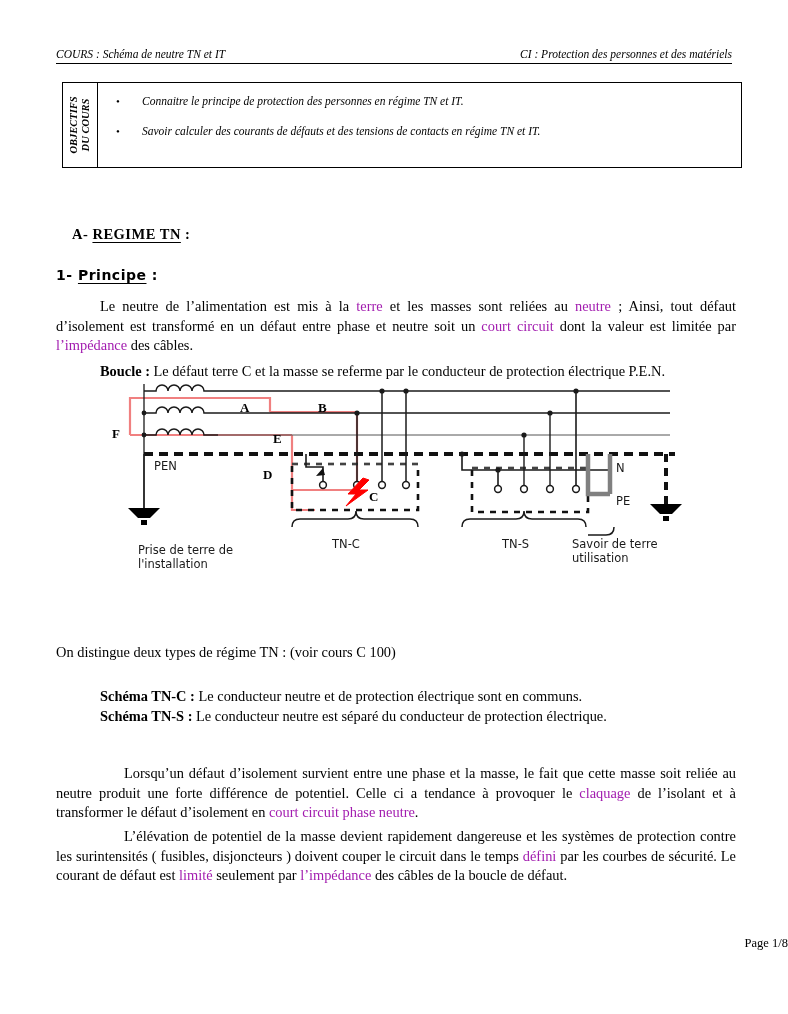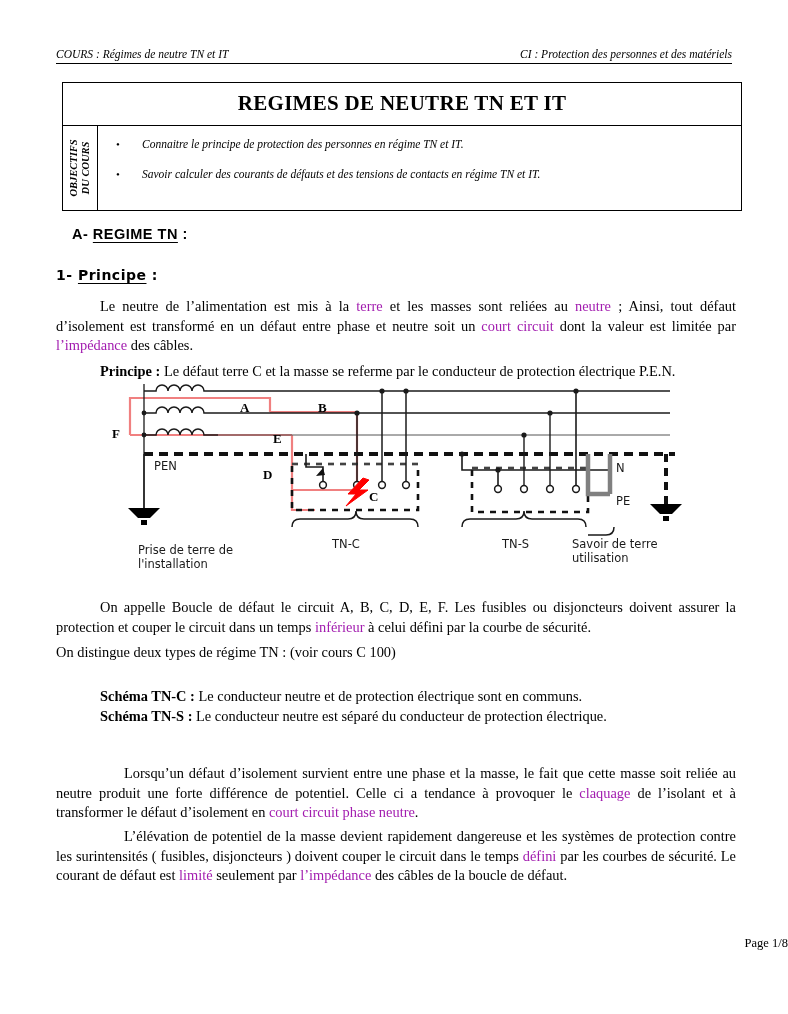--- a/index.html
+++ b/index.html
@@ -92,21 +92,21 @@
     font-size: 11px;
     font-style: normal;
     line-height: 13px;
   }
 
   
   .h-a {
     position: absolute;
     left: 72px;
     top: 226px;
-    font-family: Liberation Sans, sans-serif;
+    font-family: Liberation Serif, serif;
     font-weight: bold;
     font-size: 14.5px;
     letter-spacing: .5px;
   }
   .h-1 {
     position: absolute;
     left: 56px;
     top: 267px;
     font-family: "DejaVu Sans", sans-serif;
     font-weight: bold;
@@ -166,26 +166,25 @@
     font-size: 13px;
     color: #000;
   }
 </style>
 </head>
 <body>
 
 <div class="page">
 
   <div class="runhead">
-    <span>COURS : Régimes de neutre TN et IT</span>
+    <span>COURS : Schéma de neutre TN et IT</span>
     <span>CI : Protection des personnes et des matériels</span>
   </div>
 
   <div class="titlebox">
-    <div class="title">REGIMES DE NEUTRE TN ET IT</div>
     <div class="objrow">
       <div class="objlabel">
         <div class="vert">
           <div>OBJECTIFS</div>
           <div>DU COURS</div>
         </div>
       </div>
       <div class="objlist">
         <div class="objitem">
           <span class="bullet">•</span>
@@ -203,21 +202,21 @@
     <span>A-</span>
     <span class="u">REGIME TN</span><span> :</span>
   </div>
   <div class="h-1">
     <span>1-</span>
     <span class="u">Principe</span><span> :</span>
   </div>
 
   <div class="para" id="p-principe"><span>Le neutre de l’alimentation est mis à la </span><span class="red">terre</span><span> et les masses sont reliées au  </span><span class="red">neutre</span><span> ; Ainsi, tout défaut d’isolement est transformé en un défaut entre phase et neutre soit un </span><span class="red">court circuit</span><span> dont la valeur est limitée par </span><span class="red">l’impédance</span><span> des câbles.</span></div>
 
-  <div class="para" id="p-exemple"><span class="bold">Principe :</span><span> Le défaut terre C et la masse se referme par le conducteur de protection électrique P.E.N.</span></div>
+  <div class="para" id="p-exemple"><span class="bold">Boucle :</span><span> Le défaut terre C et la masse se referme par le conducteur de protection électrique P.E.N.</span></div>
 
   <div id="diagram">
     <svg width="580" height="205" viewBox="0 0 580 205">
 
       <g fill="none" stroke="#f08080" stroke-width="2.2">
 
         <path d="M 20,53 L 20,16 L 160,16 L 160,30"></path>
 
         <path d="M 160,30 L 247,30 L 247,106"></path>
 
@@ -339,21 +338,20 @@
     <div class="dglabel" style="left:506px;top:80px;">N</div>
     <div class="dglabel" style="left:506px;top:113px;">PE</div>
 
     <div class="dglabel" style="left:222px;top:156px;">TN-C</div>
     <div class="dglabel" style="left:392px;top:156px;">TN-S</div>
 
     <div class="dglabel" style="left:28px; top:162px;"><span>Prise de terre de</span><br><span>l'installation</span></div>
     <div class="dglabel" style="left:462px;top:156px;"><span>Savoir de terre</span><br><span>utilisation</span></div>
   </div>
 
-  <div class="para" id="p-boucle"><span>On appelle Boucle de défaut le circuit A, B, C, D, E, F. Les fusibles ou disjoncteurs doivent assurer la protection et couper le circuit dans un temps </span><span class="red">inférieur</span><span> à celui défini par la courbe de sécurité.</span></div>
 
   <div class="para" id="p-distingue">On distingue deux types de régime TN :  (voir cours C 100)</div>
 
   <div class="para" id="p-schemas">
     <span class="bold">Schéma TN-C :</span><span> Le conducteur neutre et de protection électrique sont en communs.</span><br>
     <span class="bold">Schéma TN-S :</span><span> Le conducteur neutre est séparé du conducteur de protection électrique.</span>
   </div>
 
 
   <div class="para" id="p-lorsque"><span>Lorsqu’un défaut d’isolement survient entre une phase et la masse, le fait que cette masse soit reliée au neutre produit une forte différence de potentiel. Celle ci a tendance à provoquer le </span><span class="red">claquage</span><span> de l’isolant et à transformer le défaut d’isolement en </span><span class="red">court circuit phase neutre</span><span>.</span></div>

